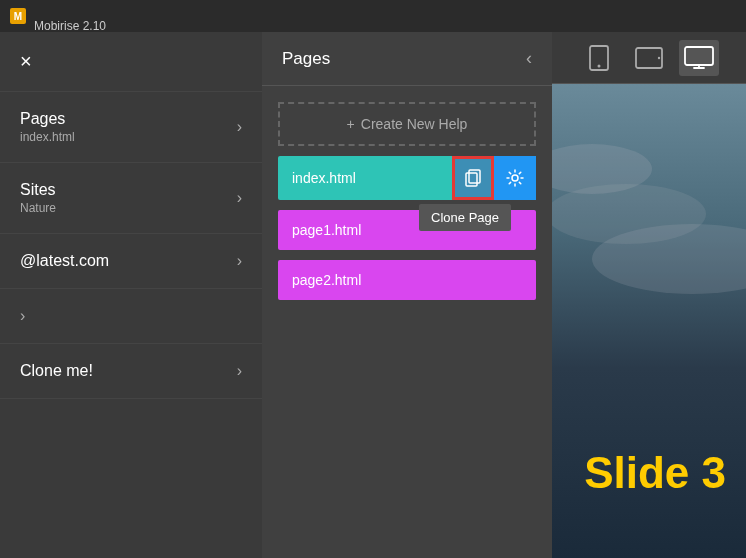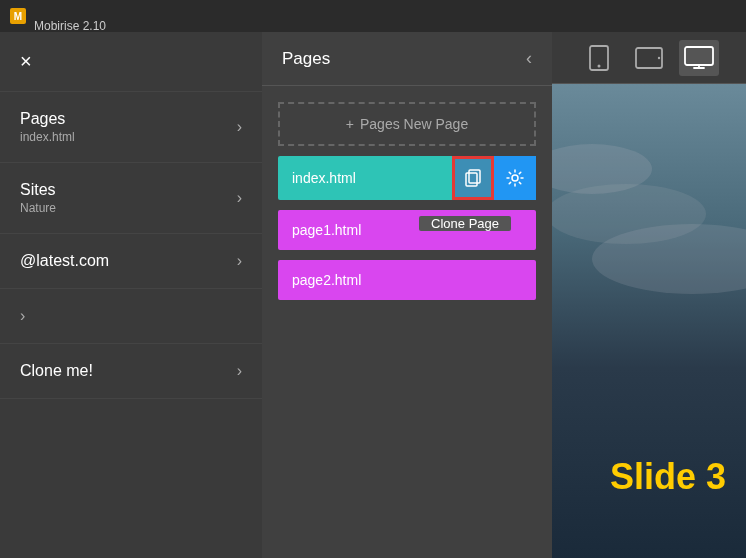--- a/index.html
+++ b/index.html
@@ -184,21 +184,21 @@
 
     .page-action-btn.settings {
       background: #2196f3;
     }
 
     .clone-tooltip {
       position: absolute;
       background: #555;
       color: white;
       font-size: 13px;
-      padding: 0 12px;
+      padding: 6px 12px;
       bottom: -34px;
       right: -20px;
       white-space: nowrap;
       border-radius: 2px;
       z-index: 100;
     }
 
     
     .preview-area {
       flex: 1;
@@ -241,21 +241,21 @@
       background: linear-gradient(180deg, #6a8a9a 0%, #4a6a7a 30%, #2a3a4a 60%, #1a2a3a 100%);
       position: relative;
       overflow: hidden;
     }
 
     .preview-slide-text {
       position: absolute;
       bottom: 60px;
       right: 20px;
       color: #ffcc00;
-      font-size: 36px;
+      font-size: 44px;
       font-weight: bold;
     }
 
     .preview-slide-subtext {
       position: absolute;
       bottom: 35px;
       right: 20px;
       color: #ffffff;
       font-size: 14px;
     }
@@ -325,21 +325,21 @@
 
     <div class="pages-header">
       <span class="pages-title">Pages</span>
       <span class="pages-close-icon">‹</span>
     </div>
 
     <div class="pages-content">
 
       <button class="create-page-btn">
         <span>+</span>
-        <span>Pages New Page</span>
+        <span>Create New Help</span>
       </button>
 
       <div class="page-row page-row-active">
         <span class="page-name">index.html</span>
         <button class="page-action-btn clone">
           <svg width="20" height="20" viewBox="0 0 20 20" fill="none" xmlns="http://www.w3.org/2000/svg">
             <rect x="3" y="5" width="11" height="13" rx="1" stroke="white" stroke-width="1.5" fill="none"></rect>
             <rect x="6" y="2" width="11" height="13" rx="1" stroke="white" stroke-width="1.5" fill="none"></rect>
           </svg>
           <div class="clone-tooltip">Clone Page</div>

